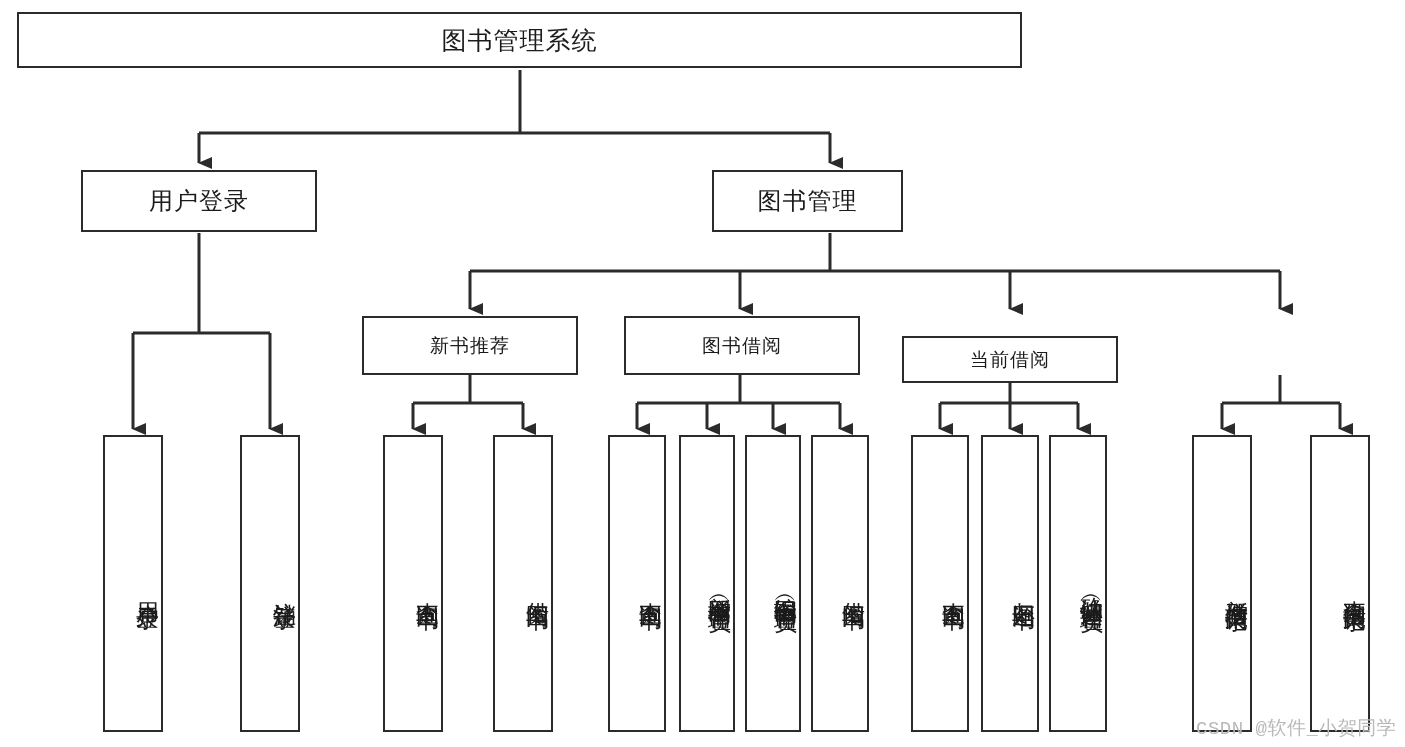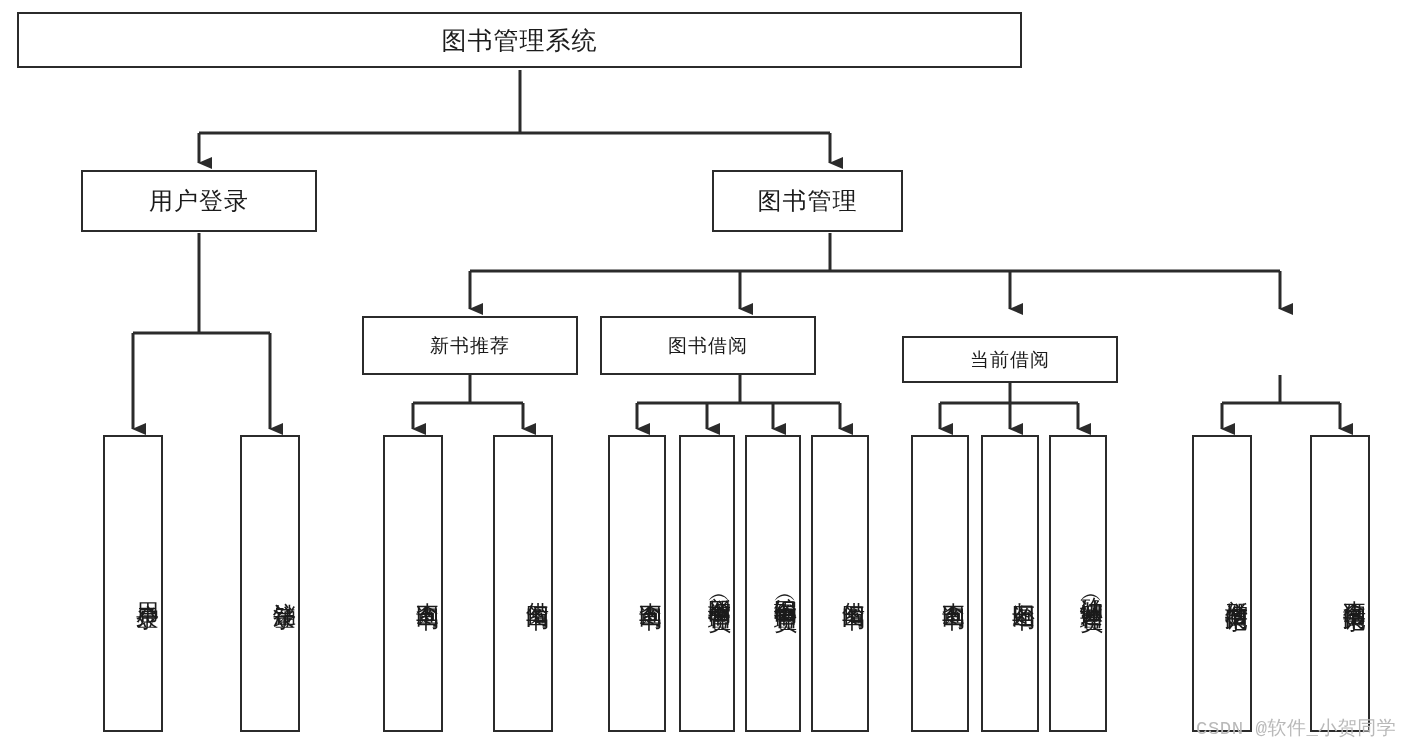--- a/index.html
+++ b/index.html
@@ -134,21 +134,21 @@
   </svg>
 
   <div class="node node-root" style="left:17px; top:12px; width:1005px; height:56px;">图书管理系统</div>
 
   <div class="node node-l2" style="left:81px; top:170px; width:236px; height:62px;">用户登录</div>
 
   <div class="node node-l2" style="left:712px; top:170px; width:191px; height:62px;">图书管理</div>
 
   <div class="node node-l3" style="left:362px; top:316px; width:216px; height:59px;">新书推荐</div>
 
-  <div class="node node-l3" style="left:600px; top:316px; width:216px; height:59px;">图书借阅</div>
+  <div class="node node-l3" style="left:624px; top:316px; width:236px; height:59px;">图书借阅</div>
 
   <div class="node node-l3" style="left:902px; top:336px; width:216px; height:47px;">当前借阅</div>
 
 
   <div class="node node-leaf" style="left:103px; top:435px; width:60px; height:297px;">
     <span class="vlabel">用户登录</span>
   </div>
   <div class="node node-leaf" style="left:240px; top:435px; width:60px; height:297px;">
     <span class="vlabel">注销登录</span>
   </div>

